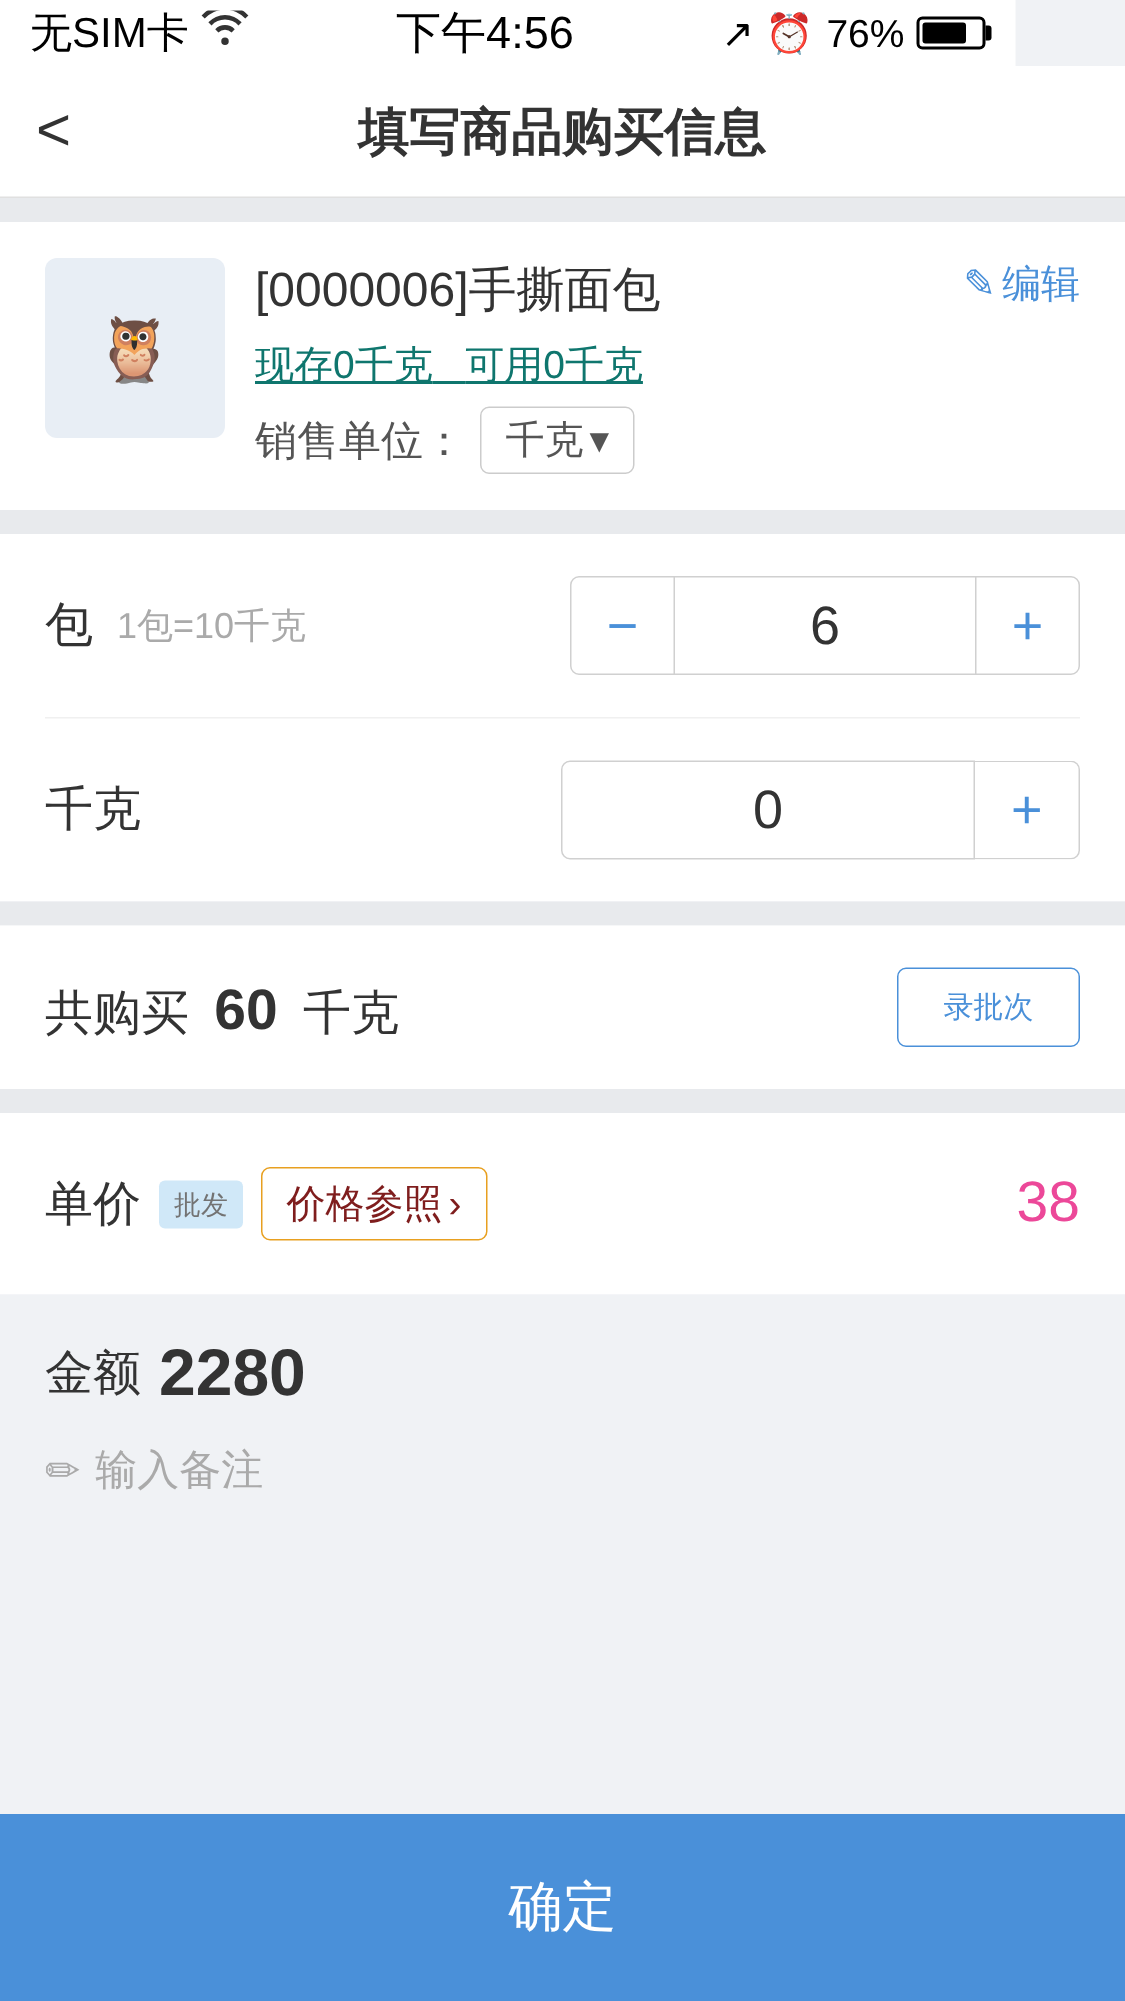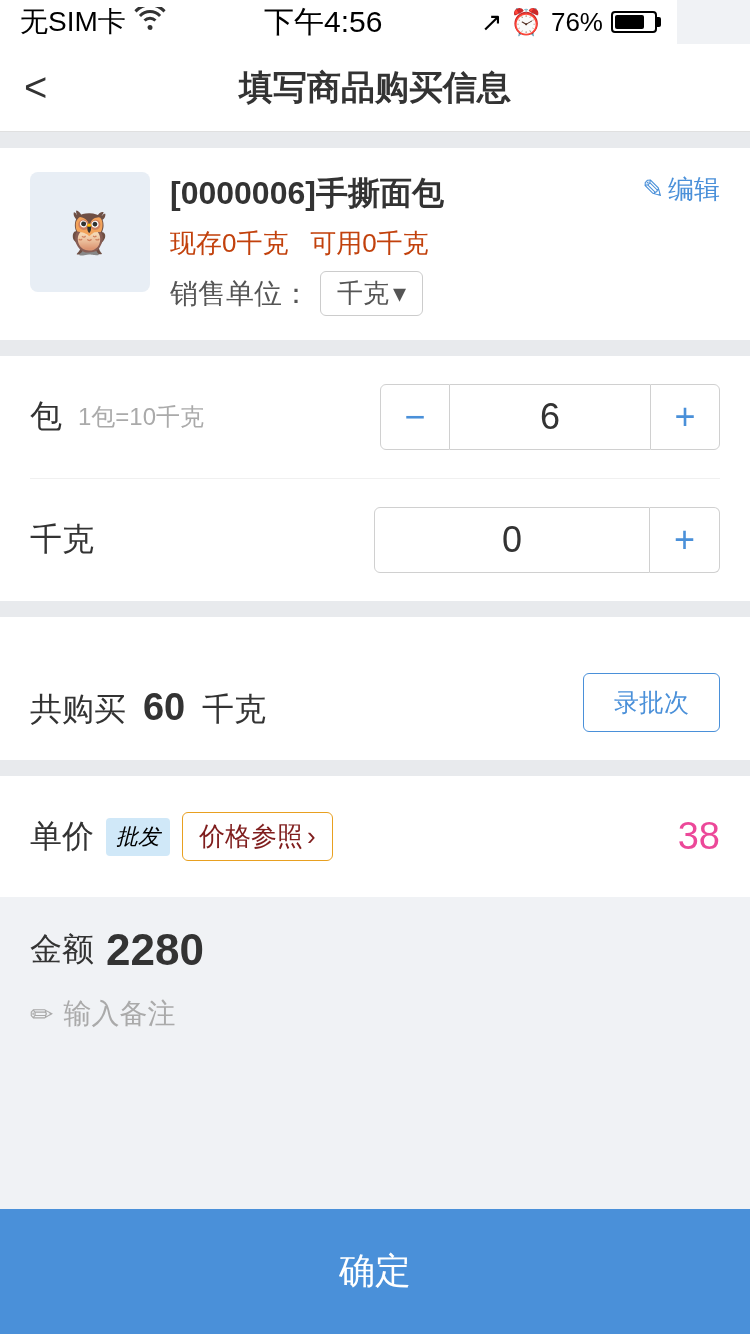--- a/index.html
+++ b/index.html
@@ -77,24 +77,24 @@
       width: 120px; height: 120px;
       background: #e8eef5;
       border-radius: 8px;
       display: flex; align-items: center; justify-content: center;
       flex-shrink: 0;
       color: #7a9cc0;
       font-size: 42px;
     }
     .product-info { flex: 1; }
     .product-name {
-      font-size: 32px; color: #333; font-weight: 700; margin-bottom: 10px;
+      font-size: 32px; color: #333; font-weight: 400; margin-bottom: 10px;
     }
     .product-stock {
-      font-size: 26px; color: #c2410c; margin-bottom: 10px;
+      font-size: 26px; color: #0f766e; margin-bottom: 10px; text-decoration: underline;
     }
     .product-unit {
       display: flex; align-items: center; gap: 10px;
       font-size: 28px; color: #555;
     }
     .unit-select {
       border: 1px solid #ccc; border-radius: 6px;
       padding: 4px 16px; font-size: 26px; color: #555;
       background: #fff; display: flex; align-items: center; gap: 4px;
     }
@@ -171,41 +171,40 @@
       align-items: flex-end;
       justify-content: space-between;
     }
     .total-text {
       font-size: 32px; color: #333;
     }
     .batch-btn {
       border: 1px solid #4a90d9;
       border-radius: 6px;
       padding: 12px 30px;
-      font-size: 25px; color: #4a90d9;
-      background: #fff; cursor: pointer; margin-top: 28px;
+      font-size: 20px; color: #4a90d9;
+      background: #fff; cursor: pointer;
     }
 
     
     .price-section {
       background: #fff;
       margin-top: 0;
       padding: 36px 30px;
     }
     .price-row {
       display: flex; align-items: center; gap: 12px;
     }
     .price-label { font-size: 32px; color: #333; }
     .tag-pifa {
       background: #d0e8f8;
-      color: #000000;
-      font-size: 22px;
+      color: #737373;
+      font-size: 18px;
       padding: 4px 10px;
       border-radius: 4px;
-      font-style: italic;
     }
     .price-ref-btn {
       border: 1.5px solid #e8a020;
       border-radius: 6px;
       padding: 6px 16px;
       font-size: 26px; color: #7f1d1d;
       background: #fff; cursor: pointer;
       display: flex; align-items: center; gap: 4px;
     }
     .price-value {

